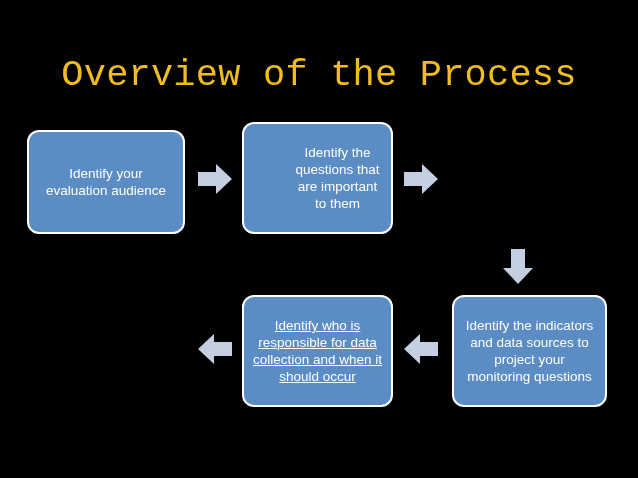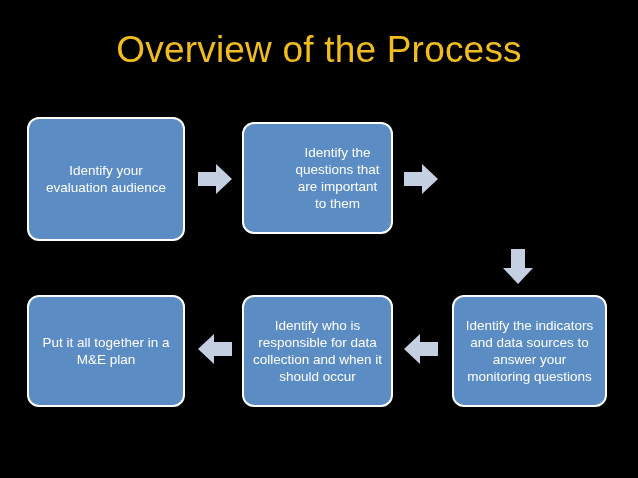--- a/index.html
+++ b/index.html
@@ -17,30 +17,30 @@
     position: relative;
     width: 638px;
     height: 478px;
     background: #000000;
   }
 
   
   #slide-title {
     position: absolute;
     left: 0;
-    top: 27px;
+    top: 52px;
     width: 638px;
     text-align: center;
     color: #F0BC1E;
     font-size: 37px;
     font-weight: 400;
     letter-spacing: 0.2px;
     line-height: 46px;
     white-space: nowrap;
-    font-family: Liberation Sans, sans-serif;
+    font-family: Liberation Mono, monospace;
   }
 
   
   .proc-box {
     position: absolute;
     box-sizing: border-box;
     background: #5B8CC4;
     border: 2px solid #FFFFFF;
     border-radius: 12px;
     color: #FFFFFF;
@@ -53,26 +53,26 @@
     line-height: 17px;
     font-weight: 400;
     font-family: "Liberation Sans", sans-serif;
   }
   .proc-box span {
     display: block;
     width: 100%;
   }
 
   
-  #box-1 { left: 27px;  top: 117px; width: 158px; height: 124px; }
+  #box-1 { left: 27px;  top: 130px; width: 158px; height: 104px; }
   #box-2 { left: 242px; top: 122px; width: 151px; height: 112px; padding-left: 48px; }
   #box-3 { left: 452px; top: 122px; width: 155px; height: 112px; }
   
   #box-4 { left: 452px; top: 295px; width: 155px; height: 112px; }
-  #box-5 { left: 242px; top: 295px; width: 151px; height: 112px; }
+  #box-5 { left: 242px; top: 295px; width: 151px; height: 112px; text-decoration: underline; }
   #box-6 { left: 27px;  top: 295px; width: 158px; height: 112px; }
 
   
   .arrow {
     position: absolute;
     display: block;
   }
   .arrow svg { display: block; }
 
   #arrow-1 { left: 198px; top: 163px; width: 34px; height: 32px; }
@@ -91,30 +91,27 @@
   <div class="proc-box" id="box-1">
     <span>Identify your evaluation audience</span>
   </div>
 
   <div class="proc-box" id="box-2">
     <span>Identify the questions that are important to them</span>
   </div>
 
 
   <div class="proc-box" id="box-4">
-    <span>Identify the indicators and data sources to answer your monitoring questions</span>
+    <span>Identify the indicators and data sources to project your monitoring questions</span>
   </div>
 
   <div class="proc-box" id="box-5">
     <span>Identify who is responsible for data collection and when it should occur</span>
   </div>
 
-  <div class="proc-box" id="box-6">
-    <span>Put it all together in a M&amp;E plan</span>
-  </div>
 
   <div class="arrow" id="arrow-1">
     <svg width="34" height="32" viewBox="0 0 34 32" xmlns="http://www.w3.org/2000/svg">
       <polygon points="0,9 18,9 18,1 34,16 18,31 18,23 0,23" fill="#C4CFE2"></polygon>
     </svg>
   </div>
 
   <div class="arrow" id="arrow-2">
     <svg width="34" height="32" viewBox="0 0 34 32" xmlns="http://www.w3.org/2000/svg">
       <polygon points="0,9 18,9 18,1 34,16 18,31 18,23 0,23" fill="#C4CFE2"></polygon>

